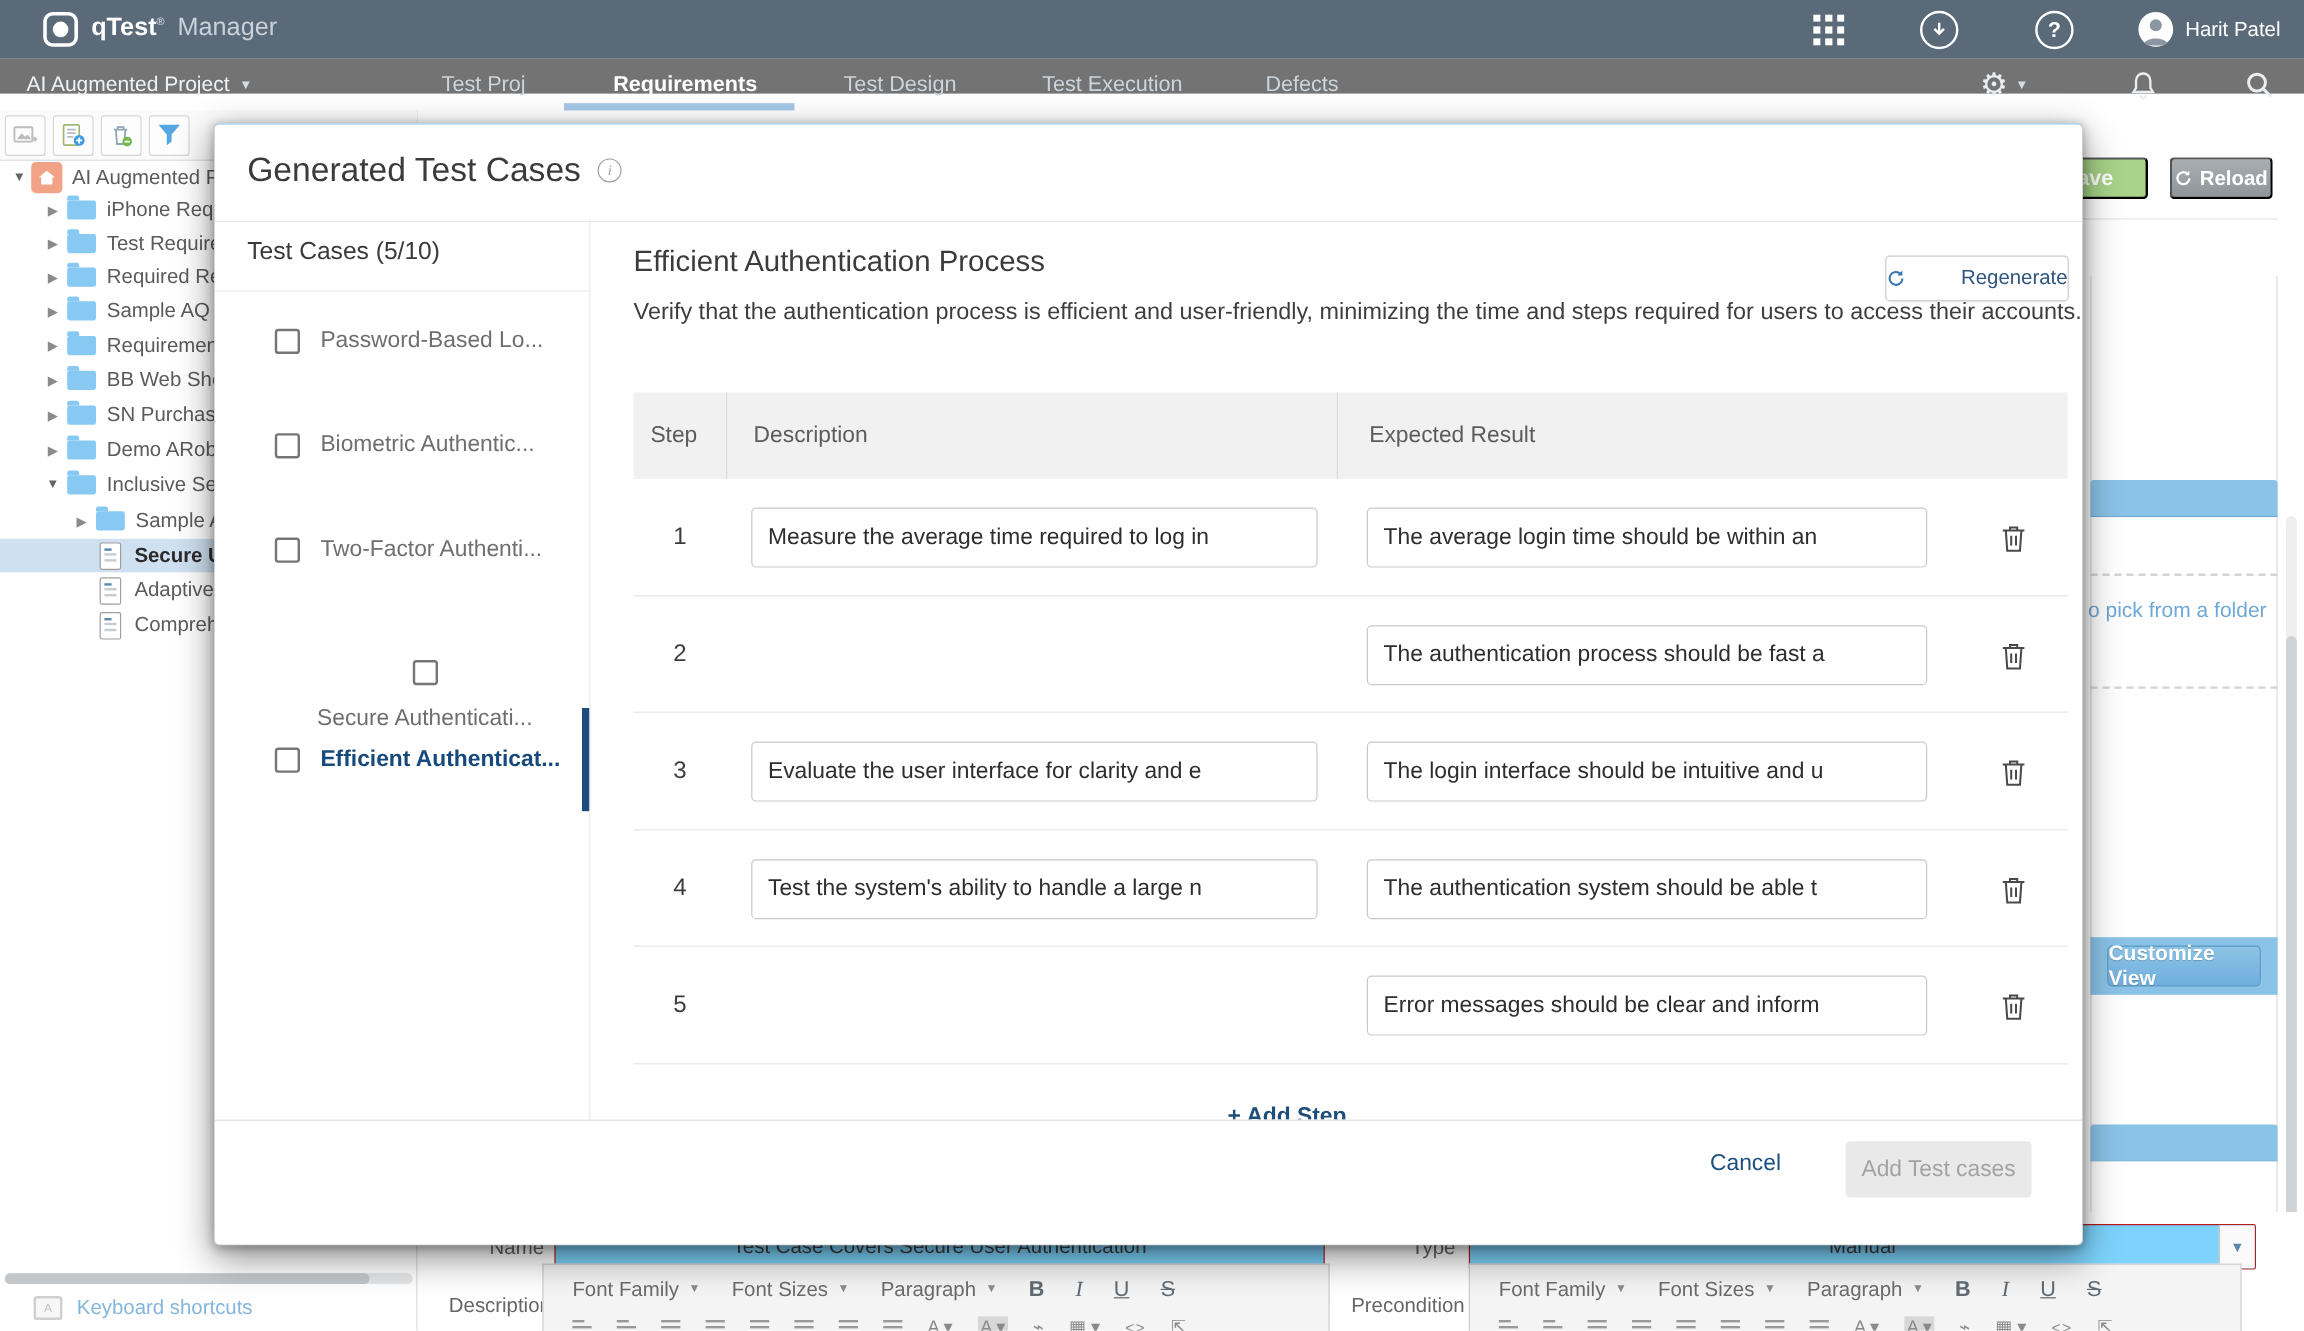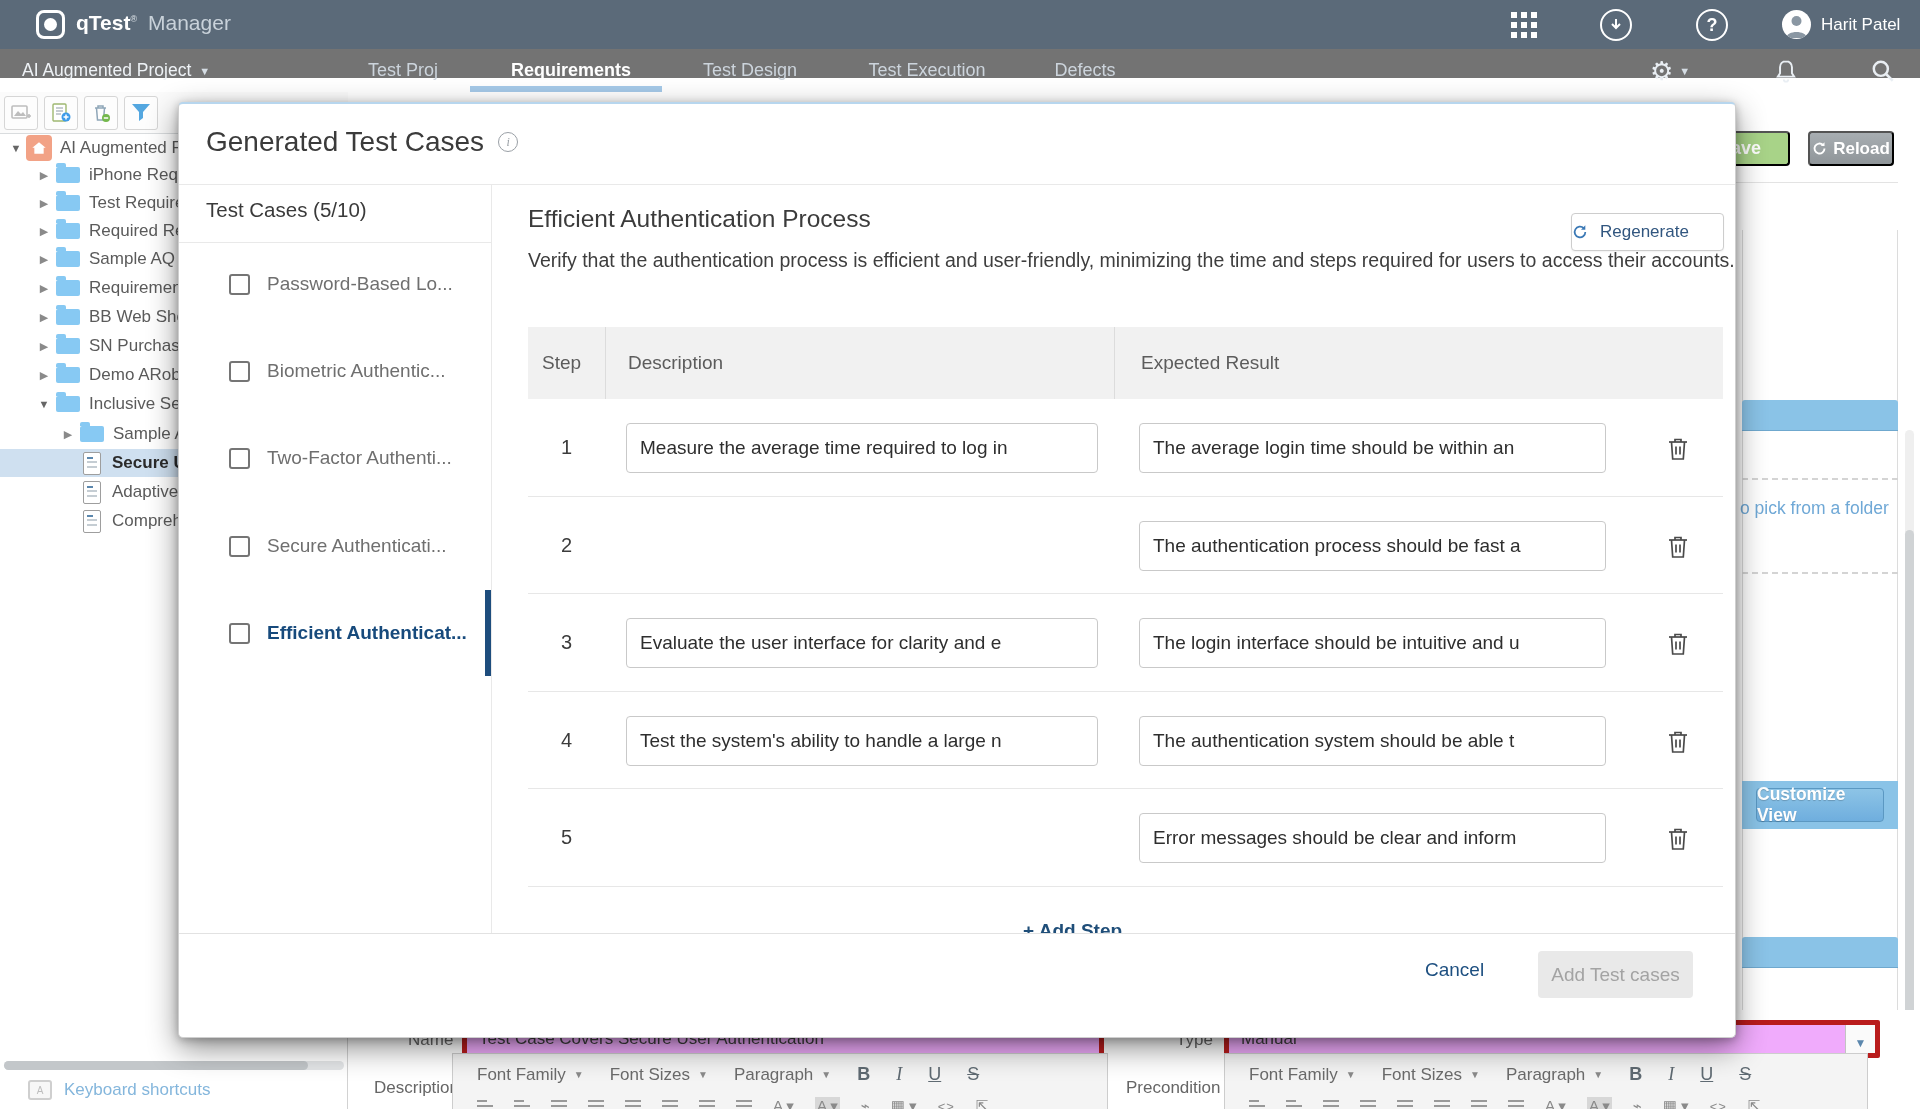--- a/index.html
+++ b/index.html
@@ -57,21 +57,21 @@
   .dash-box{position:absolute;left:1742px;top:478px;width:156px;height:96px;border-top:2px dashed #d4d4d4;border-bottom:2px dashed #d4d4d4;z-index:1;display:flex;align-items:flex-start;padding-top:18px;}
   .pick-link{font-size:17.5px;color:#6fa8d6;white-space:nowrap;margin-left:-2px;}
   .cv-band{position:absolute;left:1742px;top:781px;width:156px;height:48px;background:#8ac3e7;z-index:1;display:flex;align-items:center;justify-content:center;}
   .btn-cv{width:128px;height:34px;background:linear-gradient(#8dc4e6,#6faede);border:1px solid #5b98c2;border-radius:4px;color:#fff;font-weight:bold;font-size:17.5px;display:flex;align-items:center;justify-content:center;text-shadow:0 1px 1px rgba(0,0,0,.2);}
   .vscroll-track{position:absolute;left:1905px;top:430px;width:9px;height:672px;background:#efefef;border-radius:5px;z-index:1;}
   .vscroll-thumb{position:absolute;left:0;top:100px;width:9px;height:572px;background:#d0d3d5;border-radius:5px;}
 
   
   .form-area{position:absolute;left:348px;top:1010px;width:1572px;height:99px;background:#fff;z-index:1;}
   .f-label{position:absolute;font-size:17px;color:#666;}
-  .f-input{position:absolute;height:38px;border:5px solid #b91c1c;border-radius:2px;background:#f0abfc;font-size:17px;color:#3d3d3d;padding:0 12px;display:flex;align-items:center;white-space:nowrap;overflow:hidden;}
+  .f-input{position:absolute;height:38px;border:1px solid #b91c1c;border-radius:2px;background:#7dd3fc;font-size:17px;color:#3d3d3d;padding:0 12px;display:flex;align-items:center;white-space:nowrap;overflow:hidden;justify-content:center;}
   .sel-caret{position:absolute;right:0;top:0;width:30px;height:36px;border-left:1px solid #c3c3c3;background:#fafafa;color:#5b87ad;font-size:12px;display:flex;align-items:center;justify-content:center;}
   .editor{position:absolute;top:43px;height:70px;background:#f4f4f4;border:1px solid #cdcdcd;overflow:hidden;}
   .ed-row1{display:flex;align-items:center;gap:26px;padding:10px 0 0 24px;color:#6b6b6b;font-size:17px;white-space:nowrap;}
   .ed-dd{display:flex;align-items:center;gap:8px;}
   .ed-dd .caret-s{font-size:10px;color:#8a8a8a;}
   .ed-b{font-weight:bold;color:#5f6a72;font-size:18px;}
   .ed-i{font-style:italic;font-family:"Liberation Serif",serif;color:#5f6a72;font-size:18px;}
   .ed-u{text-decoration:underline;color:#5f6a72;font-size:18px;}
   .ed-s{text-decoration:line-through;color:#5f6a72;font-size:18px;}
   .ed-row2{display:flex;align-items:center;gap:21px;padding:12px 0 0 24px;}
@@ -96,21 +96,21 @@
   .hdiv{position:absolute;height:1px;background:#e9e9e9;}
   .vdiv{position:absolute;left:312px;top:80px;width:1px;height:749px;background:#e9e9e9;}
   .list-header{position:absolute;left:27px;top:94px;font-size:20.5px;color:#3a3a3a;}
   .tc-row{position:absolute;left:50px;width:250px;height:28px;display:flex;align-items:center;gap:17px;cursor:pointer;}
   .cbx{flex:none;width:21px;height:21px;border:2px solid #757575;border-radius:3px;background:#fff;}
   .tc-label{font-size:19px;color:#6f6f6f;white-space:nowrap;}
   .tc-row.sel .tc-label{color:#174a7c;}
   .sel-bar{position:absolute;left:306px;top:486px;width:6px;height:86px;background:#1e4d7d;}
 
   .d-title{position:absolute;left:349px;top:101px;font-size:24.5px;color:#3b3b3b;}
-  .btn-regen{position:absolute;left:1392px;top:109px;width:153px;height:38px;border:1px solid #cdcdcd;border-radius:4px;background:#fff;display:flex;align-items:center;justify-content:flex-start;gap:12px;font-size:17px;color:#31567f;cursor:pointer;box-shadow:0 1px 2px rgba(0,0,0,.06);}
+  .btn-regen{position:absolute;left:1392px;top:109px;width:153px;height:38px;border:1px solid #cdcdcd;border-radius:4px;background:#fff;display:flex;align-items:center;justify-content:space-between;gap:12px;font-size:17px;color:#31567f;cursor:pointer;box-shadow:0 1px 2px rgba(0,0,0,.06);}
   .d-desc{position:absolute;left:349px;top:141px;width:1360px;font-size:19.5px;line-height:31px;color:#3e3e3e;}
 
   .t-header{position:absolute;left:349px;top:223px;width:1195px;height:72px;background:#f1f1f1;}
   .t-header .csep{position:absolute;top:0;width:1px;height:72px;background:#dcdcdc;}
   .th-label{position:absolute;top:0;height:72px;display:flex;align-items:center;font-size:19px;color:#5c5c5c;}
   .t-rows{position:absolute;left:349px;top:295px;width:1195px;height:488px;}
   .t-row{position:relative;width:1195px;height:97.6px;border-bottom:1px solid #e7e7e7;}
   .t-num{position:absolute;left:0;top:0;width:77px;height:97px;display:flex;align-items:center;justify-content:center;font-size:20px;color:#3c3c3c;}
   .t-in{position:absolute;top:24px;height:50px;border:1px solid #c9c9c9;border-radius:4px;font-size:19px;color:#2e2e2e;padding:0 13px;background:#fff;outline:none;}
   .in-desc{left:98px;width:472px;}
@@ -435,21 +435,21 @@
       <span class="tc-label">Password-Based Lo...</span>
     </div>
     <div class="tc-row" style="top:253px;">
       <span class="cbx"></span>
       <span class="tc-label">Biometric Authentic...</span>
     </div>
     <div class="tc-row" style="top:340px;">
       <span class="cbx"></span>
       <span class="tc-label">Two-Factor Authenti...</span>
     </div>
-    <div class="tc-row" style="top:428px;">
+    <div class="tc-row" style="top:446px;flex-direction:column;">
       <span class="cbx"></span>
       <span class="tc-label">Secure Authenticati...</span>
     </div>
     <div class="tc-row sel" style="top:515px;font-weight:bold;">
       <span class="cbx"></span>
       <span class="tc-label">Efficient Authenticat...</span>
     </div>
     <div class="sel-bar"></div>
 
     <span class="d-title">Efficient Authentication Process</span>

